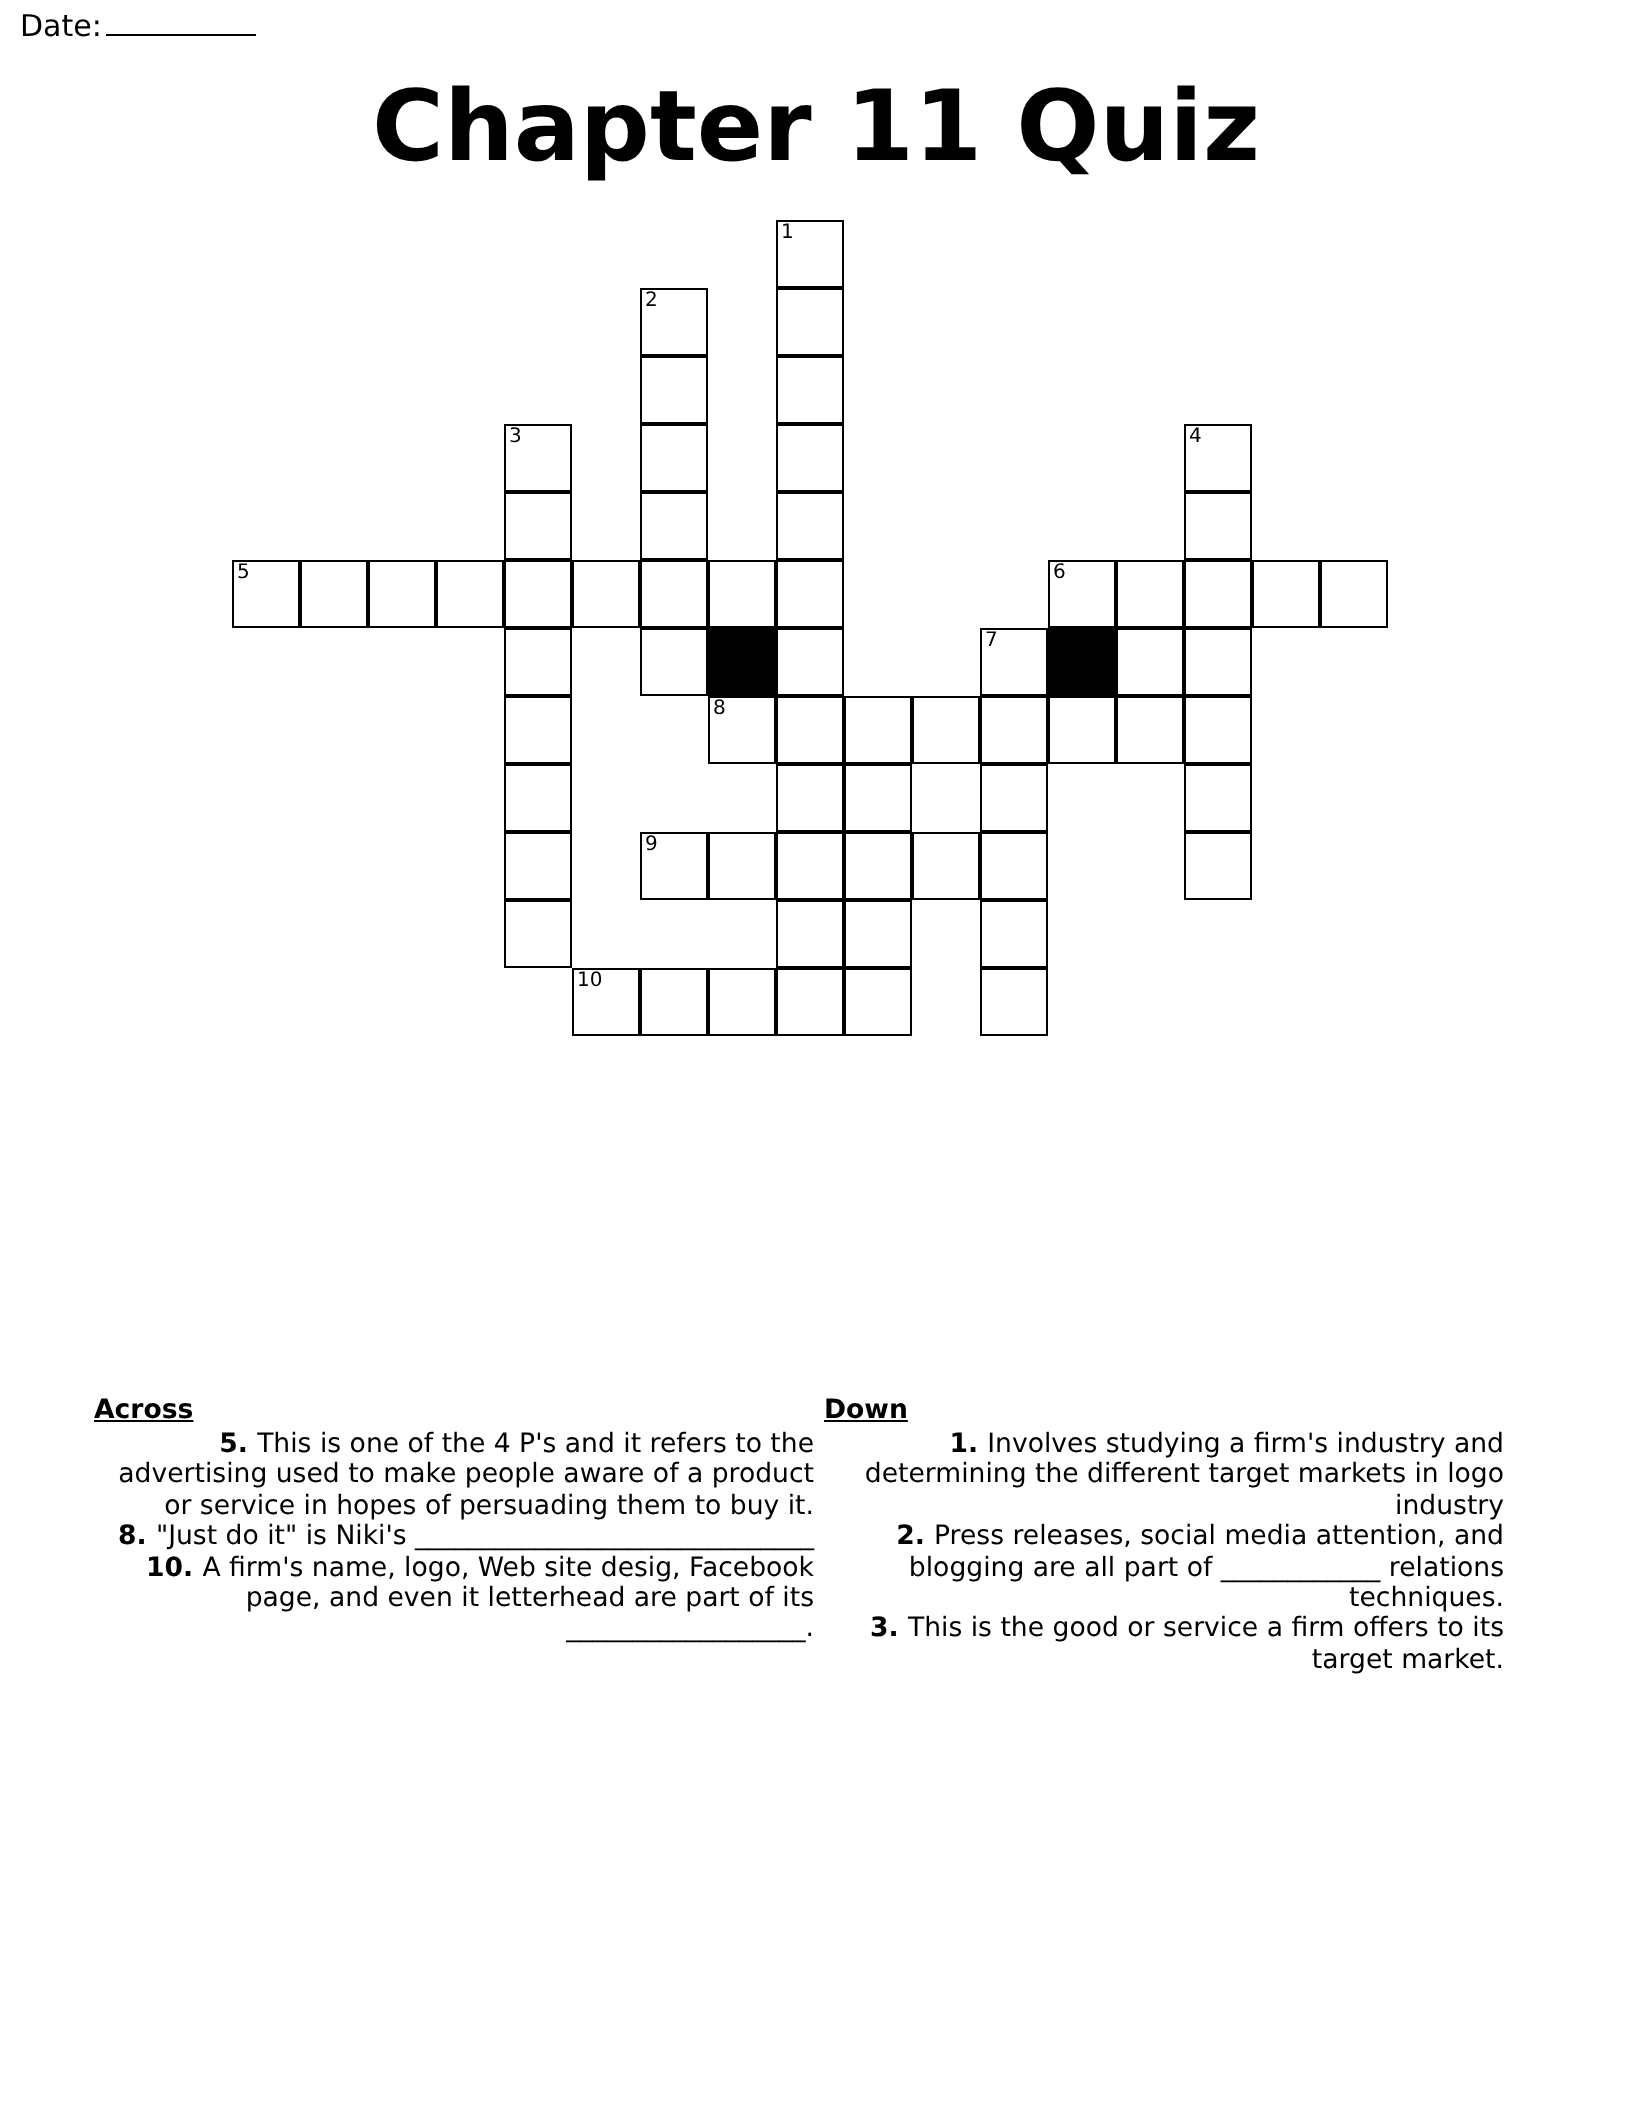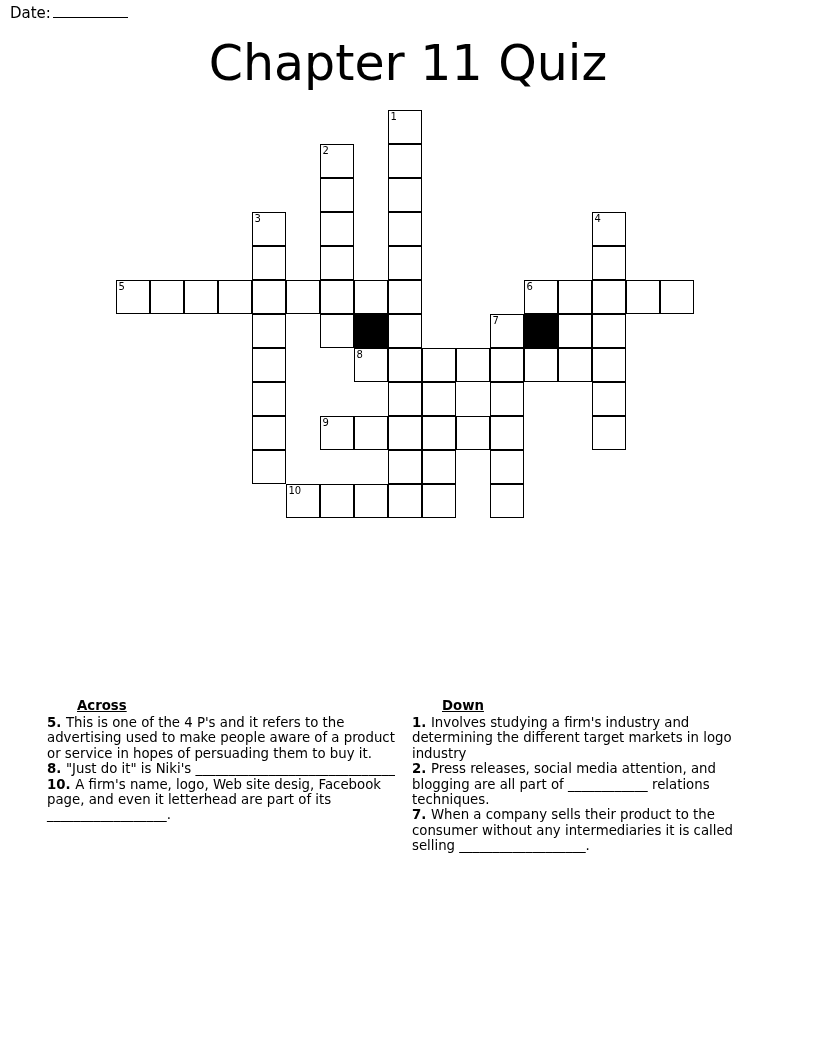--- a/index.html
+++ b/index.html
@@ -24,21 +24,21 @@
   .rule-long{ display:inline-block; width:418px; border-bottom:1.3px solid #000; height:13px; margin-left:2px;}
   .rule-short{ display:inline-block; width:75px; border-bottom:1.3px solid #000; height:13px; margin-left:2px;}
 
   
   .title{
     position:absolute;
     left:0; top:34px; width:816px;
     text-align:center;
     font-size:49px;
     font-family:"DejaVu Sans", sans-serif;
-    font-weight:400;
+    font-weight:700;
     letter-spacing:0px;
     line-height:60px;
   }
 
   
   #grid{
     position:absolute;
     left:0; top:0; width:816px; height:560px;
     pointer-events:none;
   }
@@ -70,27 +70,26 @@
   }
   .col-across{ left:47px; top:0px;  width:360px; }
   .col-down{   left:412px; top:0px; width:340px; }
   .clue-head{
     font-weight:bold;
     text-decoration:underline;
     font-size:13.3px;
     line-height:16px;
     margin-bottom:1px;
     display:block;
-    margin-left:30px;
   }
   .clue{
     display:block;
     margin:0;
     padding:0;
-    text-align:left;
+    text-align:right;
   }
   .clue .n{ font-weight:bold; }
 </style>
 </head>
 <body>
 
 <div class="header-row">
   <div class="date-block">
     <span class="field-label">Date:</span>
     <span class="rule-short"></span>
@@ -196,16 +195,16 @@
         <p class="clue"><span class="n">5. </span><span>This is one of the 4 P's and it refers to the advertising used to make people aware of a product or service in hopes of persuading them to buy it.</span></p>
         <p class="clue"><span class="n">8. </span><span>"Just do it" is Niki's ______________________________</span></p>
         <p class="clue"><span class="n">10. </span><span>A firm's name, logo, Web site desig, Facebook page, and even it letterhead are part of its __________________.</span></p>
       </div>
   </div>
   <div class="col col-down">
     <span class="clue-head">Down</span>
     <div id="down-list">
         <p class="clue"><span class="n">1. </span><span>Involves studying a firm's industry and determining the different target markets in logo industry</span></p>
         <p class="clue"><span class="n">2. </span><span>Press releases, social media attention, and blogging are all part of ____________ relations techniques.</span></p>
-        <p class="clue"><span class="n">7. </span><span>When a company sells their product to the consumer without any intermediaries it is called selling ___________________.</span></p>
+        <p class="clue"><span class="n">3. </span><span>This is the good or service a firm offers to its target market.</span></p>
       </div>
   </div>
 </div>
 
 </body></html>

